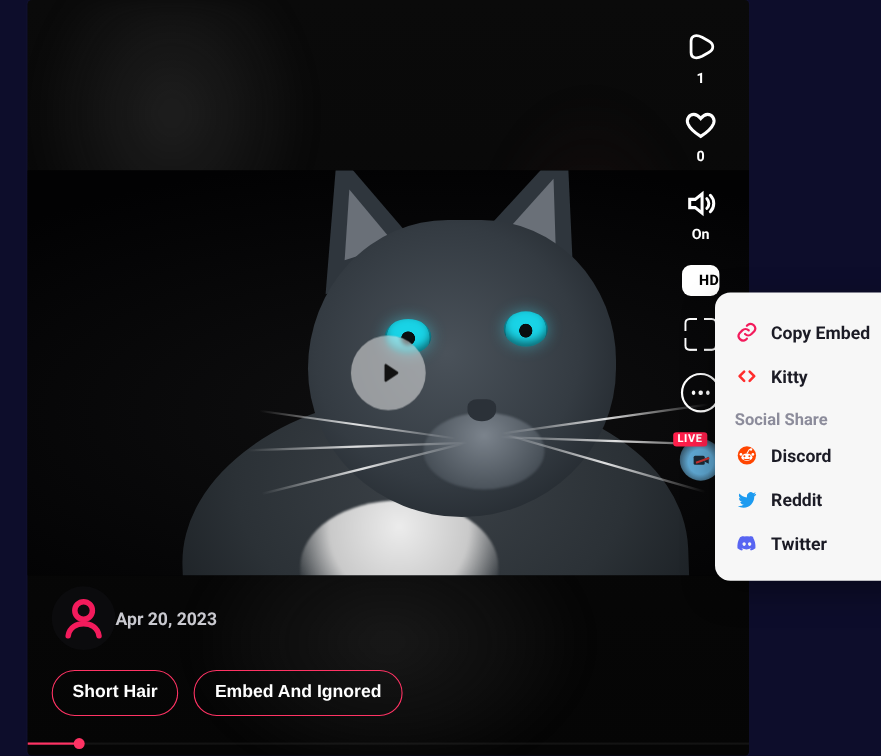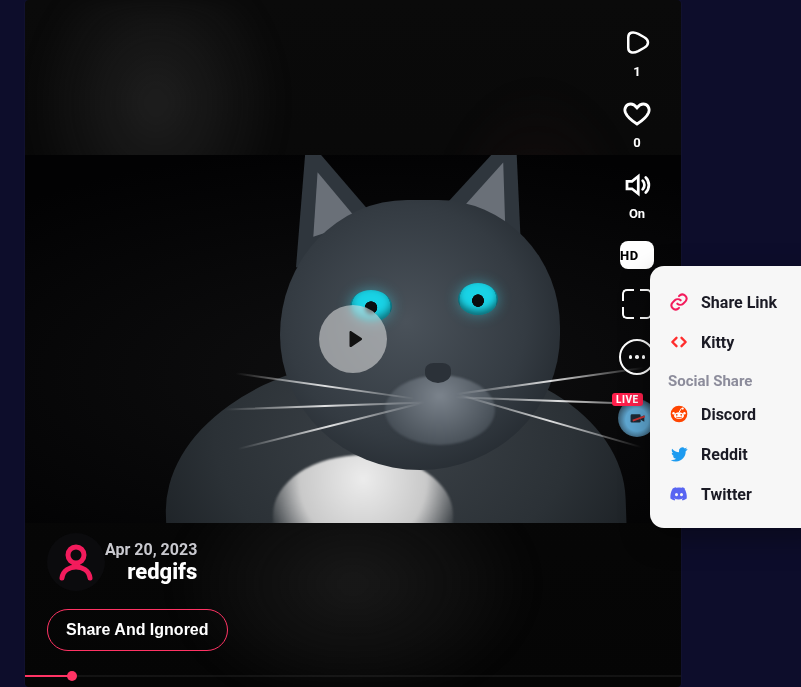--- a/index.html
+++ b/index.html
@@ -139,21 +139,21 @@
     gap:20px;
     color:var(--text);
     font-size:14px; font-weight:600;
   }
   .rail .item{display:flex;flex-direction:column;align-items:center;gap:6px;cursor:pointer;}
   .rail .sub{font-size:13px;font-weight:700;}
   .icon28{width:30px;height:30px;}
   .hd-chip{
     background:#fff;color:#000;font-weight:800;
     width:34px;height:28px;border-radius:8px;
-    display:flex;align-items:center;justify-content:flex-start;
+    display:flex;align-items:center;justify-content:flex-end;
     letter-spacing:.5px;font-size:13px;
   }
   .circle-btn{
     width:32px;height:32px;border-radius:50%;
     border:2.4px solid #fff;
     display:flex;align-items:center;justify-content:center;
     gap:3px;
   }
   .circle-btn span{width:3.5px;height:3.5px;border-radius:50%;background:#fff;}
   .corners{
@@ -330,44 +330,44 @@
 
     <div class="author">
       <div class="avatar">
         <svg viewBox="0 0 40 40">
           <circle cx="20" cy="13" r="8" fill="none" stroke="#f31b5c" stroke-width="5"></circle>
           <path d="M6 36c1-8 8-11 14-11s13 3 14 11" fill="none" stroke="#f31b5c" stroke-width="5" stroke-linecap="round"></path>
         </svg>
       </div>
       <div class="meta">
         <div class="date">Apr 20, 2023</div>
-        <div class="name">redgifs</div>
       </div>
     </div>
 
     <div class="tags">
-      <button class="tag-chip">Share And Ignored</button>
+      <button class="tag-chip">Short Hair</button>
+      <button class="tag-chip">Embed And Ignored</button>
     </div>
 
     <div class="progress">
       <div class="track"></div>
       <div class="fill"></div>
       <div class="thumb"></div>
     </div>
   </div>
 
   <div class="popup">
     <div class="row">
       <span class="ic">
         <svg width="20" height="20" viewBox="0 0 24 24" fill="none" stroke="#f31b5c" stroke-width="2.4" stroke-linecap="round">
             <path d="M10 14a5 5 0 007 0l3-3a5 5 0 00-7-7l-1 1"></path>
             <path d="M14 10a5 5 0 00-7 0l-3 3a5 5 0 007 7l1-1"></path>
           </svg>
       </span>
-      <span>Share Link</span>
+      <span>Copy Embed</span>
     </div>
     <div class="row">
       <span class="ic">
         <svg width="20" height="20" viewBox="0 0 24 24" fill="none" stroke="#ff2d2d" stroke-width="2.8" stroke-linecap="round" stroke-linejoin="round">
             <polyline points="9 7 4 12 9 17"></polyline>
             <polyline points="15 7 20 12 15 17"></polyline>
           </svg>
       </span>
       <span>Kitty</span>
     </div>

